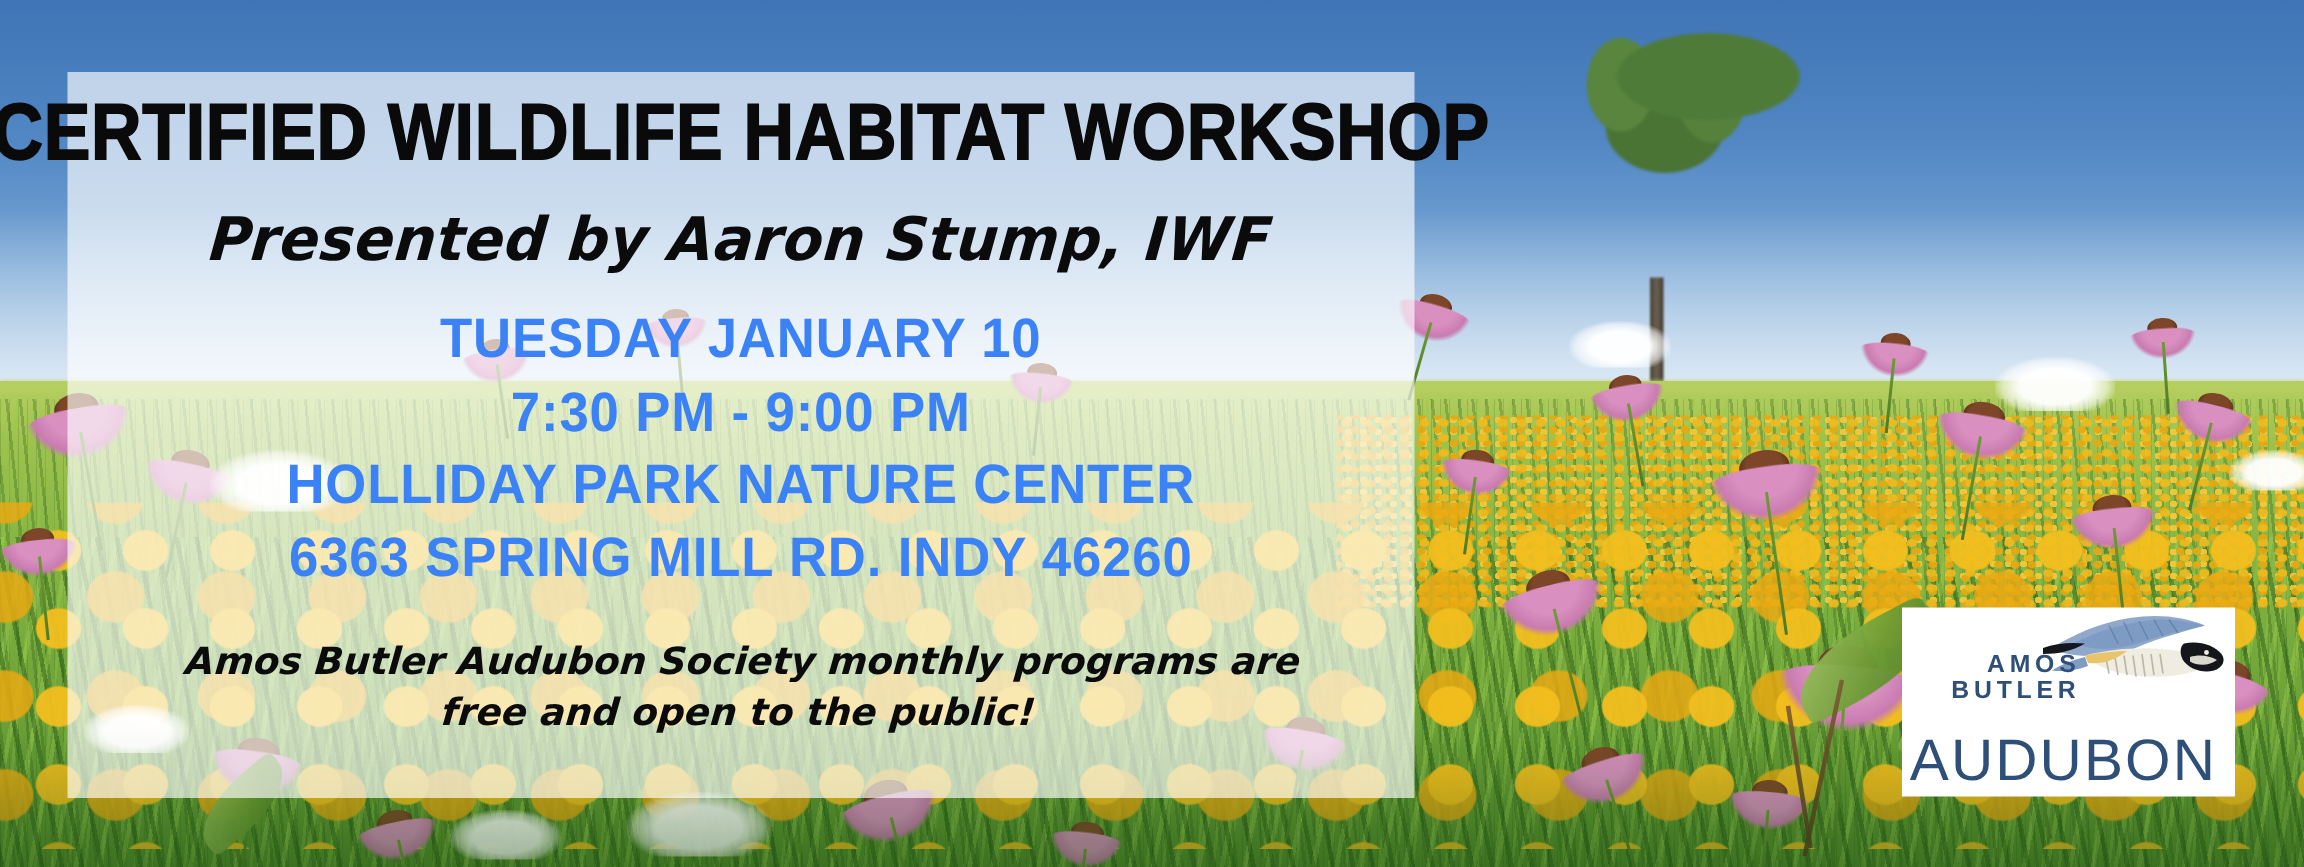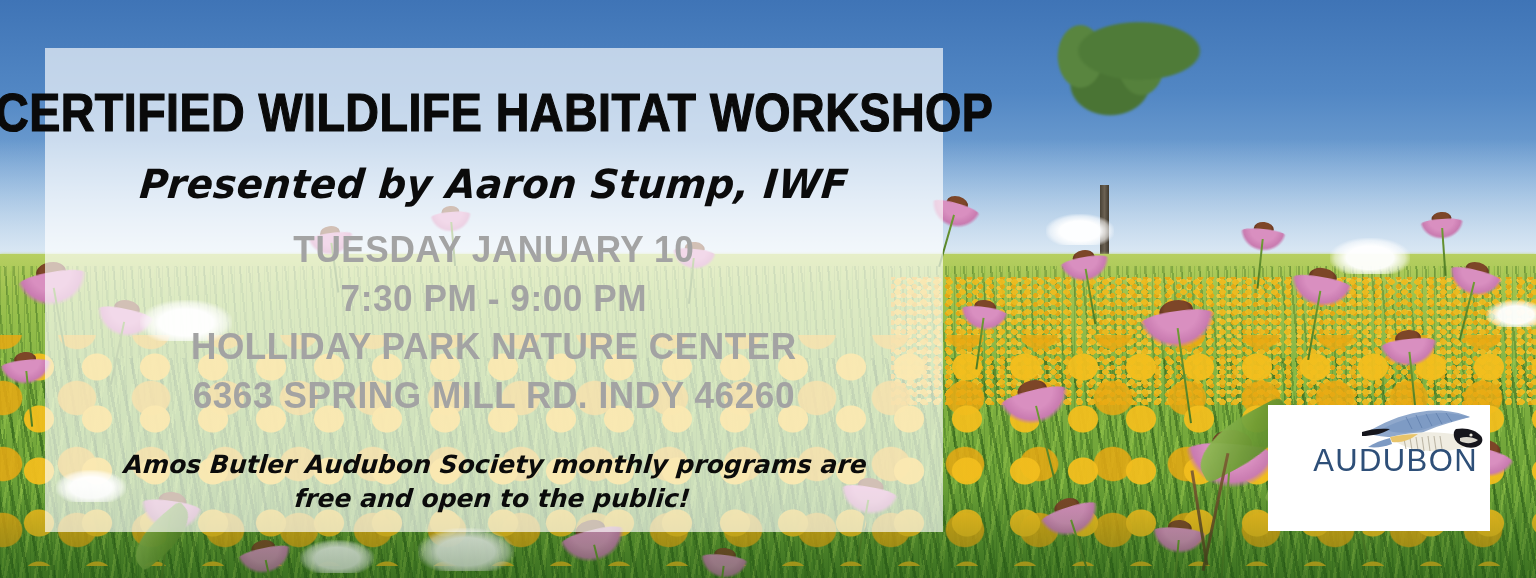--- a/index.html
+++ b/index.html
@@ -168,21 +168,20 @@
   
   .panel{
     position:absolute;
     left:45px; top:48px; width:898px; height:484px;
     background:rgba(255,255,255,.66);
   }
   .panel-inner{
     position:absolute; inset:0;
     display:flex; flex-direction:column;
     align-items:center;
-    padding-top:24px;
     text-align:center;
     color:#101010;
   }
 
   .title{
     font-family:"Liberation Sans Narrow","Liberation Sans", sans-serif;
     font-weight:700;
     font-size:53px;
     line-height:1.02;
     letter-spacing:.5px;
@@ -204,21 +203,21 @@
     color:#0b0b0b;
     letter-spacing:.3px;
     transform:skewX(-5deg) scaleX(.97);
   }
 
   .details{
     margin-top:24px;
     display:flex; flex-direction:column; gap:5px;
     font-family:"Liberation Sans Narrow","Liberation Sans", sans-serif;
     font-weight:700;
-    color:#a3a3a3;
+    color:#3b82f6;
   }
   .details .ln{
     font-size:37px;
     line-height:1.18;
     letter-spacing:.6px;
     white-space:nowrap;
     transform:scaleX(.95);
   }
 
   .footnote{
@@ -241,21 +240,21 @@
     overflow:hidden;
   }
   .logo-bird{ position:absolute; right:4px; top:2px; width:126px; height:58px; }
   .logo-text{
     position:absolute; left:0; right:8px; top:30px;
     color:#2e4f78;
     font-family:"Liberation Sans", sans-serif;
     text-align:right;
   }
   .lt1{ font-size:16.5px; font-weight:700; letter-spacing:3.2px; line-height:1; padding-right:95px; }
-  .lt2{ font-size:31px; font-weight:400; letter-spacing:1.4px; line-height:1.02; margin-top:10px; padding-right:4px; }
+  .lt2{ font-size:39px; font-weight:400; letter-spacing:1.4px; line-height:1.02; margin-top:20px; padding-right:4px; }
   .lt3{ font-size:24px; font-weight:400; letter-spacing:2.2px; line-height:1; margin-top:1px; padding-right:4px; }
 </style>
 </head>
 <body>
 
 <div class="poster">
 
   <div class="photo">
     <div class="sky"></div>
     <div class="sky-haze"></div>
@@ -465,18 +464,19 @@
 
       <path d="M30 30 C40 28 50 27 58 27 C50 33 42 36 32 35 Z" fill="#e8c46a"></path>
 
       <path d="M96 22 C106 20 116 23 121 29 C124 33 122 38 116 40 C108 42 100 39 96 34 C93 30 93 24 96 22 Z" fill="#15151c"></path>
       <path d="M100 31 C106 29 113 30 118 33 C113 37 105 37 100 34 Z" fill="#efece1" opacity=".9"></path>
       <circle cx="111" cy="28" r="1.6" fill="#efece1"></circle>
 
       <path d="M30 31 C22 33 14 36 8 40 C16 41 24 40 32 37 Z" fill="#7e9bc4"></path>
     </svg>
     <div class="logo-text">
+      <div class="lt1">AMOS BUTLER</div>
       <div class="lt2">AUDUBON</div>
 
     </div>
   </div>
 
 </div>
 
 </body></html>

